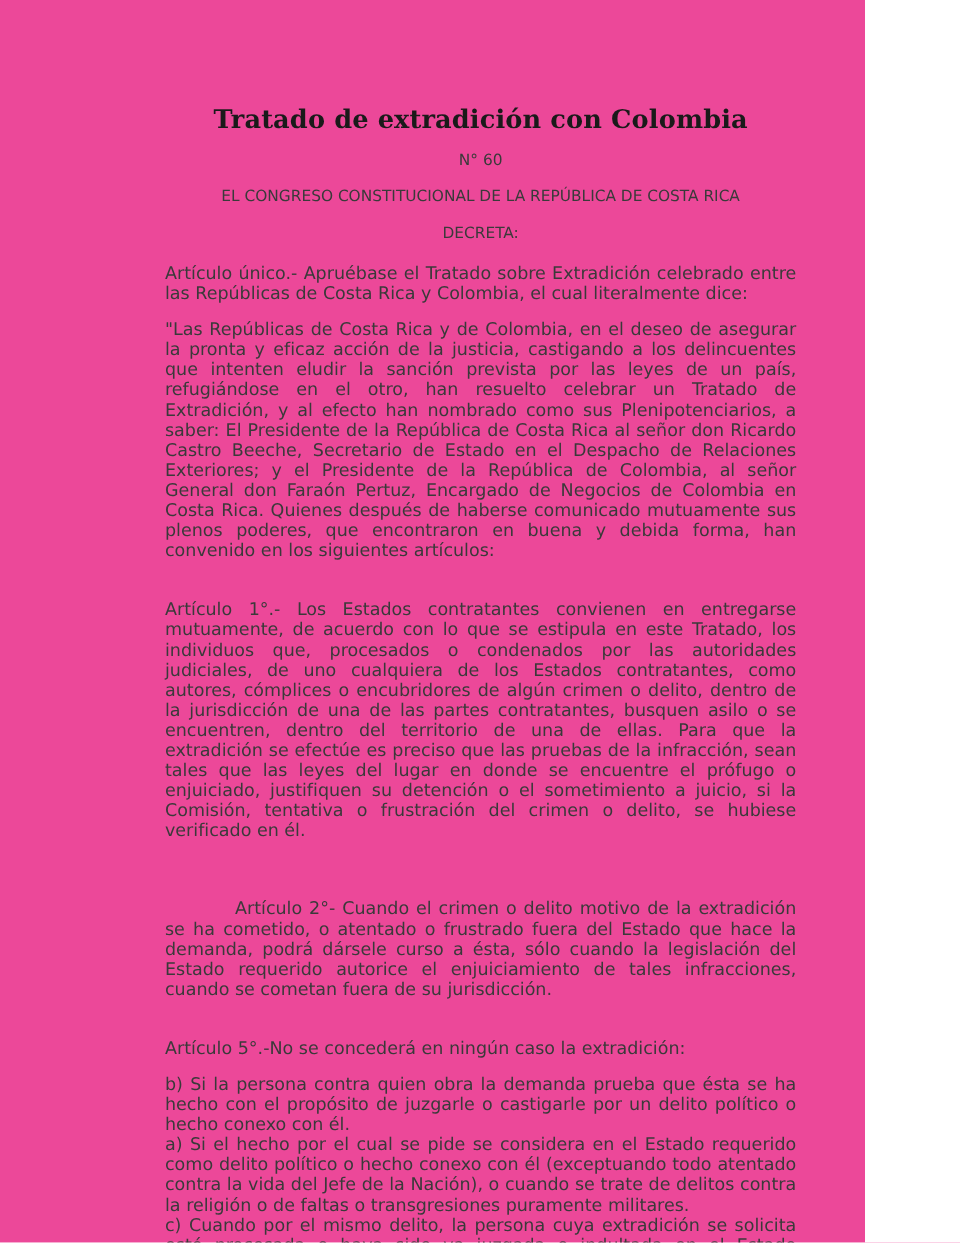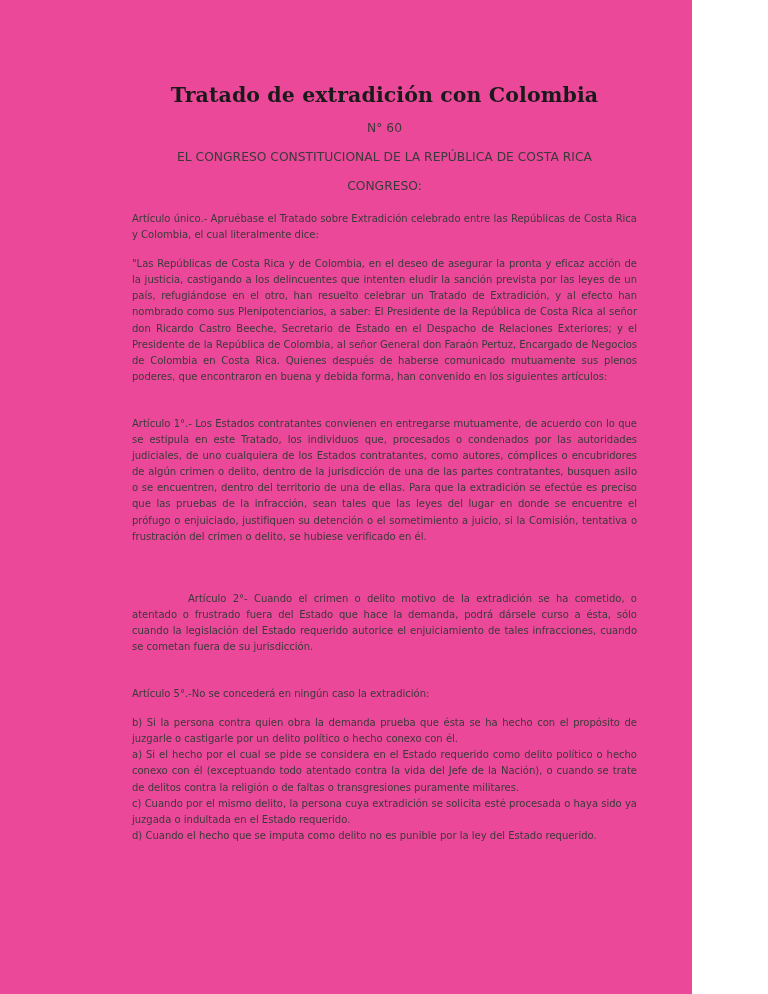--- a/index.html
+++ b/index.html
@@ -53,21 +53,21 @@
     margin: 0;
     color: #3a3a3a;
   }
 
   .sp-poder   { padding-top: 26px; }
   .sp-numero  { padding-top: 14px; }
   .sp-congreso{ padding-top: 14px; }
   .sp-decreta { padding-top: 14px; }
 
   p.body-text {
-    font-size: 10px;
+    font-size: 14px;
     line-height: 16.1px;
     text-align: justify;
     text-justify: inter-word;
     margin: 0;
     color: #3a3a3a;
     hyphens: none;
   }
 
   .gap-sm { height: 13px; }
   .gap-md { height: 17px; }
@@ -88,21 +88,21 @@
 <div class="page">
   <div class="content">
 
     <h1 class="doc-title">Tratado de extradición con Colombia</h1>
 
 
     <p class="centered-line sp-numero">N° 60</p>
 
     <p class="centered-line sp-congreso">EL CONGRESO CONSTITUCIONAL DE LA REPÚBLICA DE COSTA RICA</p>
 
-    <p class="centered-line sp-decreta">CONGRESO:</p>
+    <p class="centered-line sp-decreta">DECRETA:</p>
 
     <div class="gap-md"></div>
 
     <p class="body-text">Artículo único.- Apruébase el Tratado sobre Extradición celebrado entre las Repúblicas de Costa Rica y Colombia, el cual literalmente dice:</p>
 
     <div class="gap-sm"></div>
 
     <p class="body-text">"Las Repúblicas de Costa Rica y de Colombia, en el deseo de asegurar la pronta y eficaz acción de la justicia, castigando a los delincuentes que intenten eludir la sanción prevista por las leyes de un país, refugiándose en el otro, han resuelto celebrar un Tratado de Extradición, y al efecto han nombrado como sus Plenipotenciarios, a saber: El Presidente de la República de Costa Rica al señor don Ricardo Castro Beeche, Secretario de Estado en el Despacho de Relaciones Exteriores; y el Presidente de la República de Colombia, al señor General don Faraón Pertuz, Encargado de Negocios de Colombia en Costa Rica. Quienes después de haberse comunicado mutuamente sus plenos poderes, que encontraron en buena y debida forma, han convenido en los siguientes artículos:</p>
 
     <div class="gap-lg"></div>

